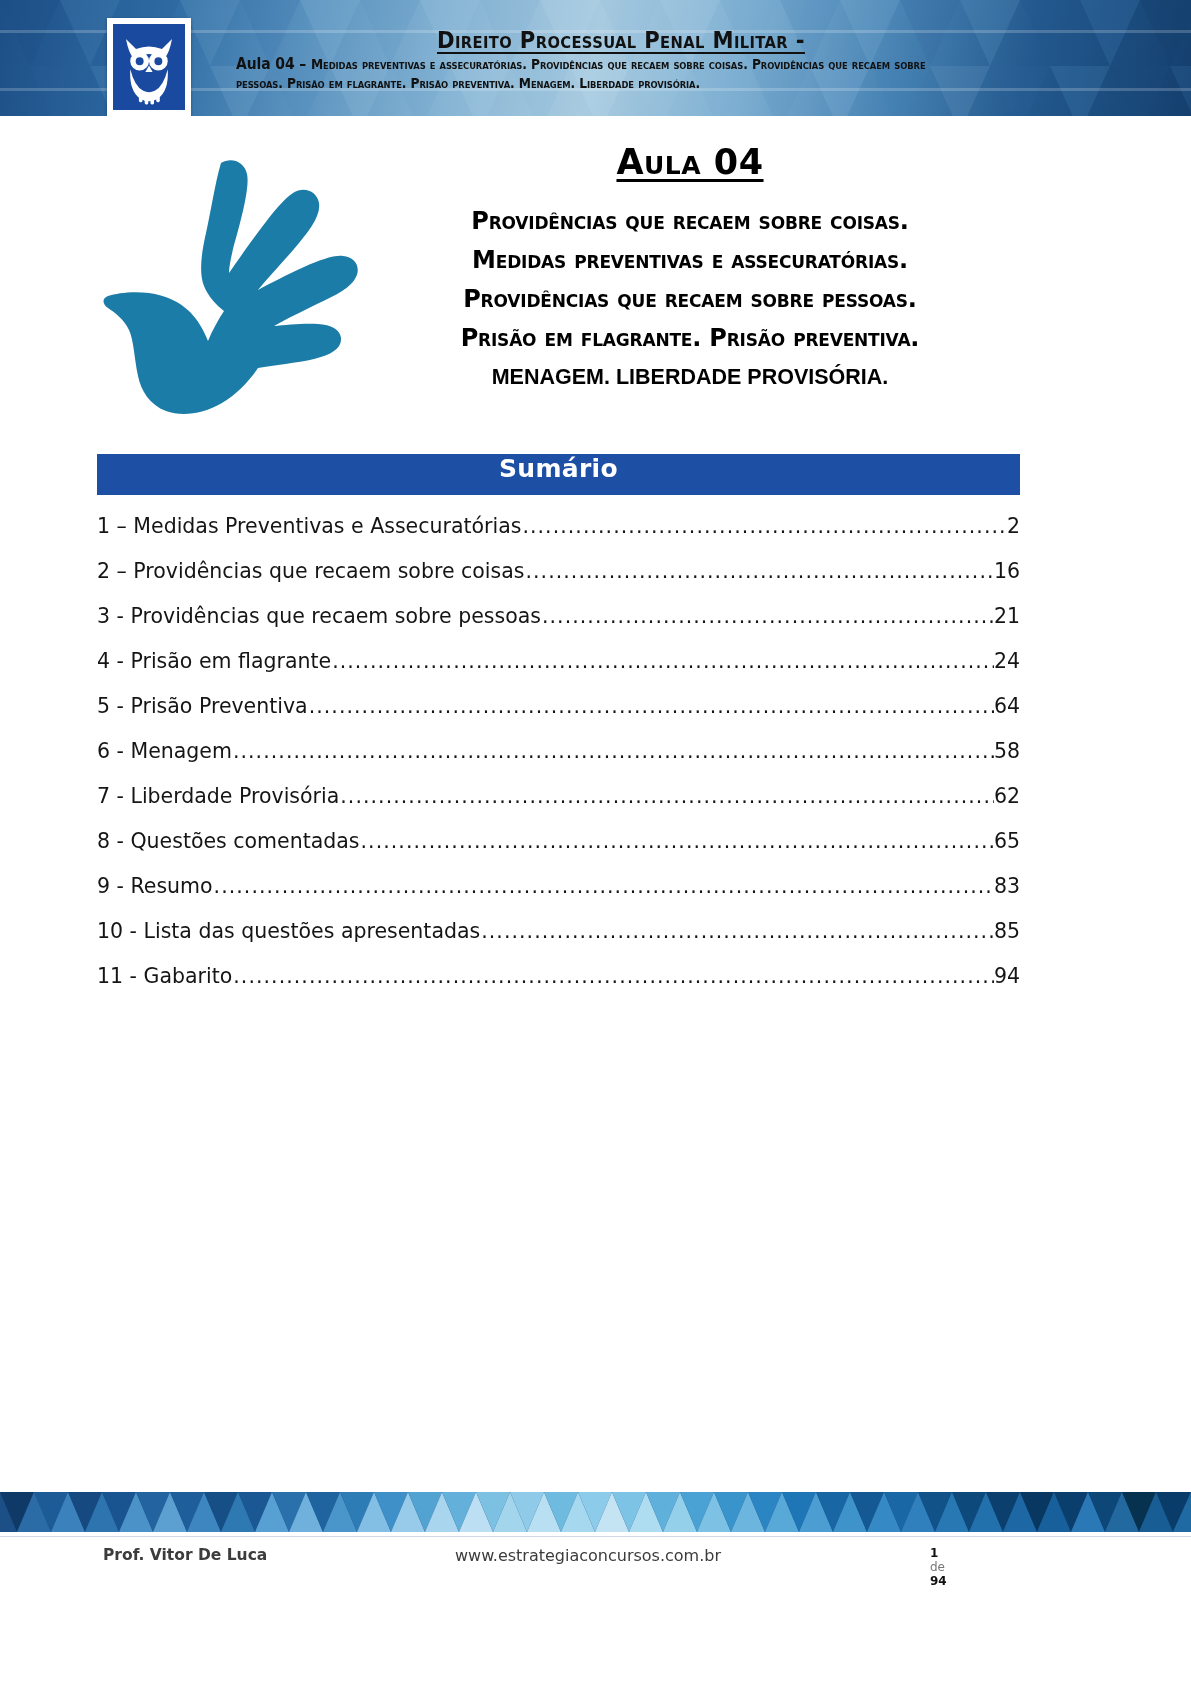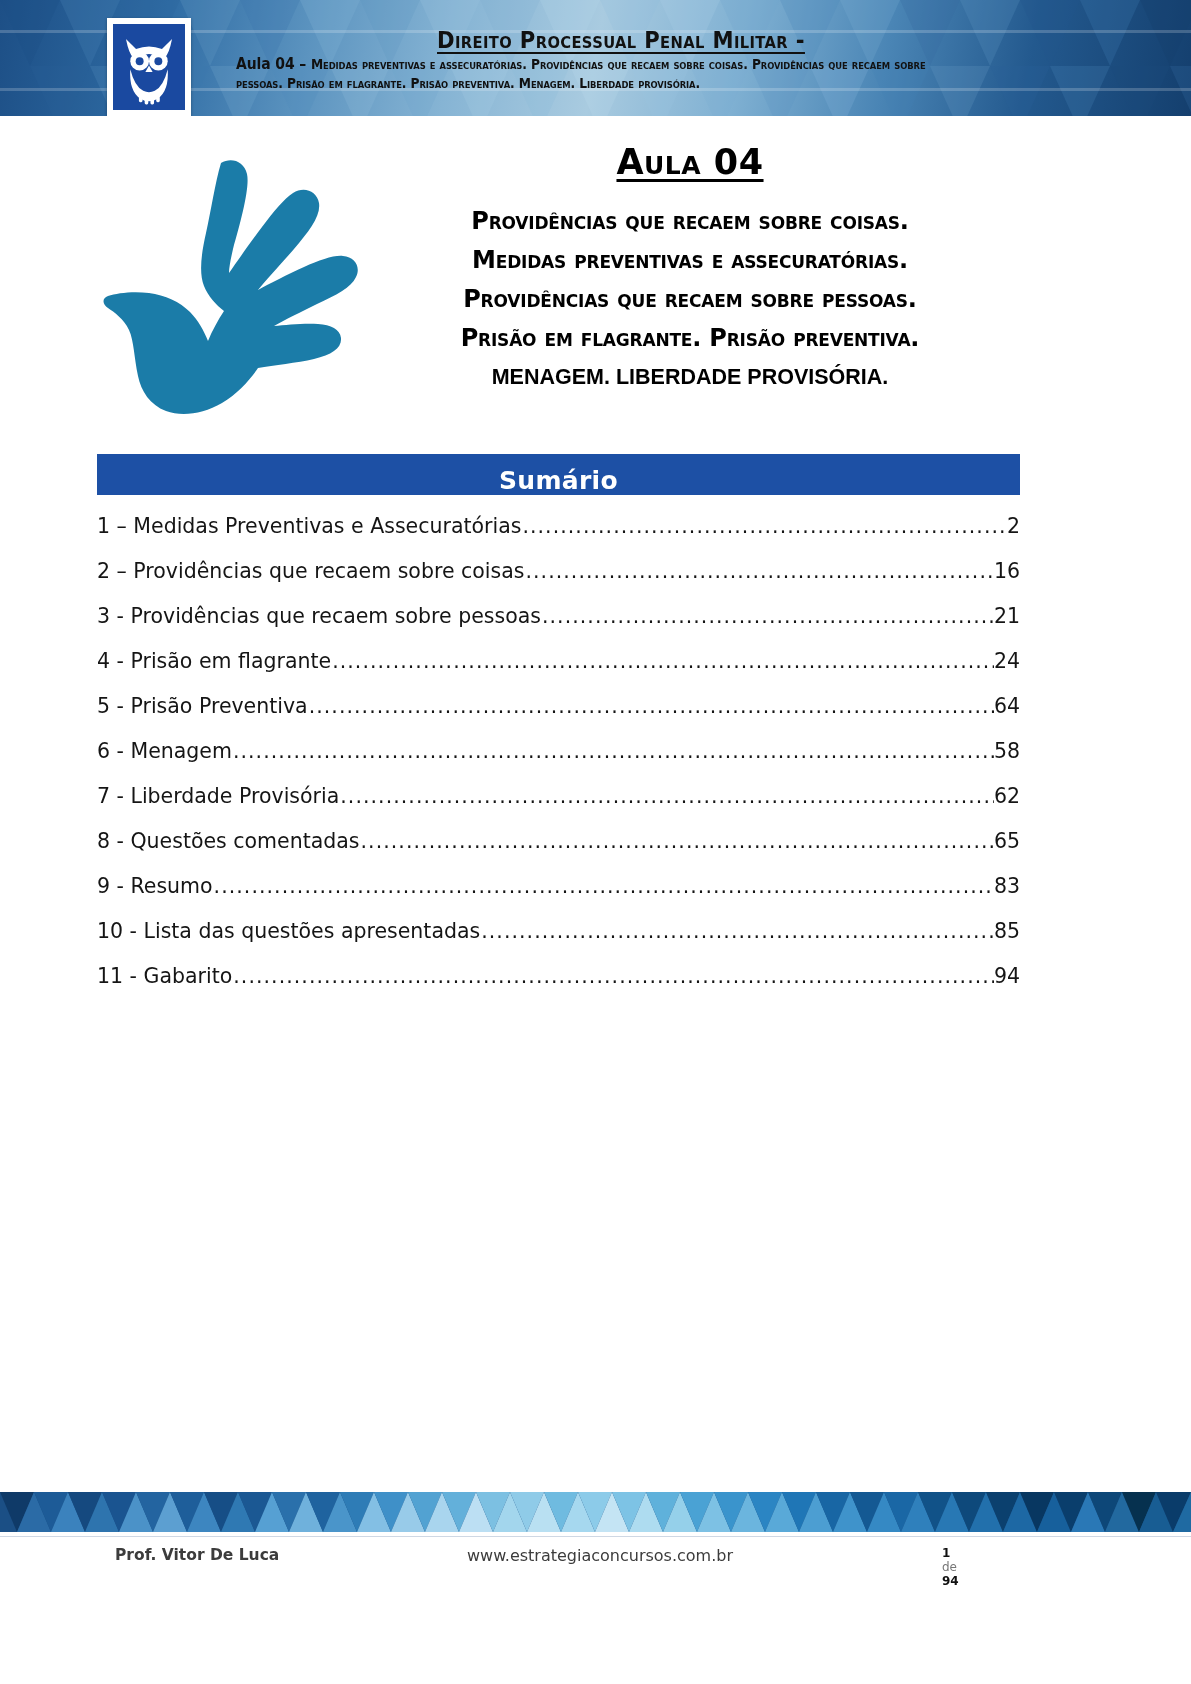--- a/index.html
+++ b/index.html
@@ -147,21 +147,21 @@
 
   
   .sumario-bar {
     position: absolute;
     left: 97px;
     top: 322px;
     width: 923px;
     height: 41px;
     background: #1d50a5;
     display: flex;
-    align-items: flex-end;
+    align-items: flex-start;
     justify-content: center;
   }
   .sumario-bar span {
     font-family: "DejaVu Sans", sans-serif;
     color: #ffffff;
     font-weight: bold;
     font-size: 25px;
     letter-spacing: .3px;
   }
 
@@ -209,21 +209,20 @@
     width: 1191px;
     height: 1px;
     background: #cfd8e4;
   }
   .footer-row {
     position: absolute;
     left: 0;
     top: 1546px;
     width: 943px;
     height: 40px;
-    margin-left: 12px;
   }
   .f-prof {
     position: absolute;
     left: 103px; top: 0;
     font-family: "DejaVu Sans", sans-serif;
     font-weight: bold;
     font-size: 15.5px;
     color: #3c3c3c;
   }
   .f-site {

